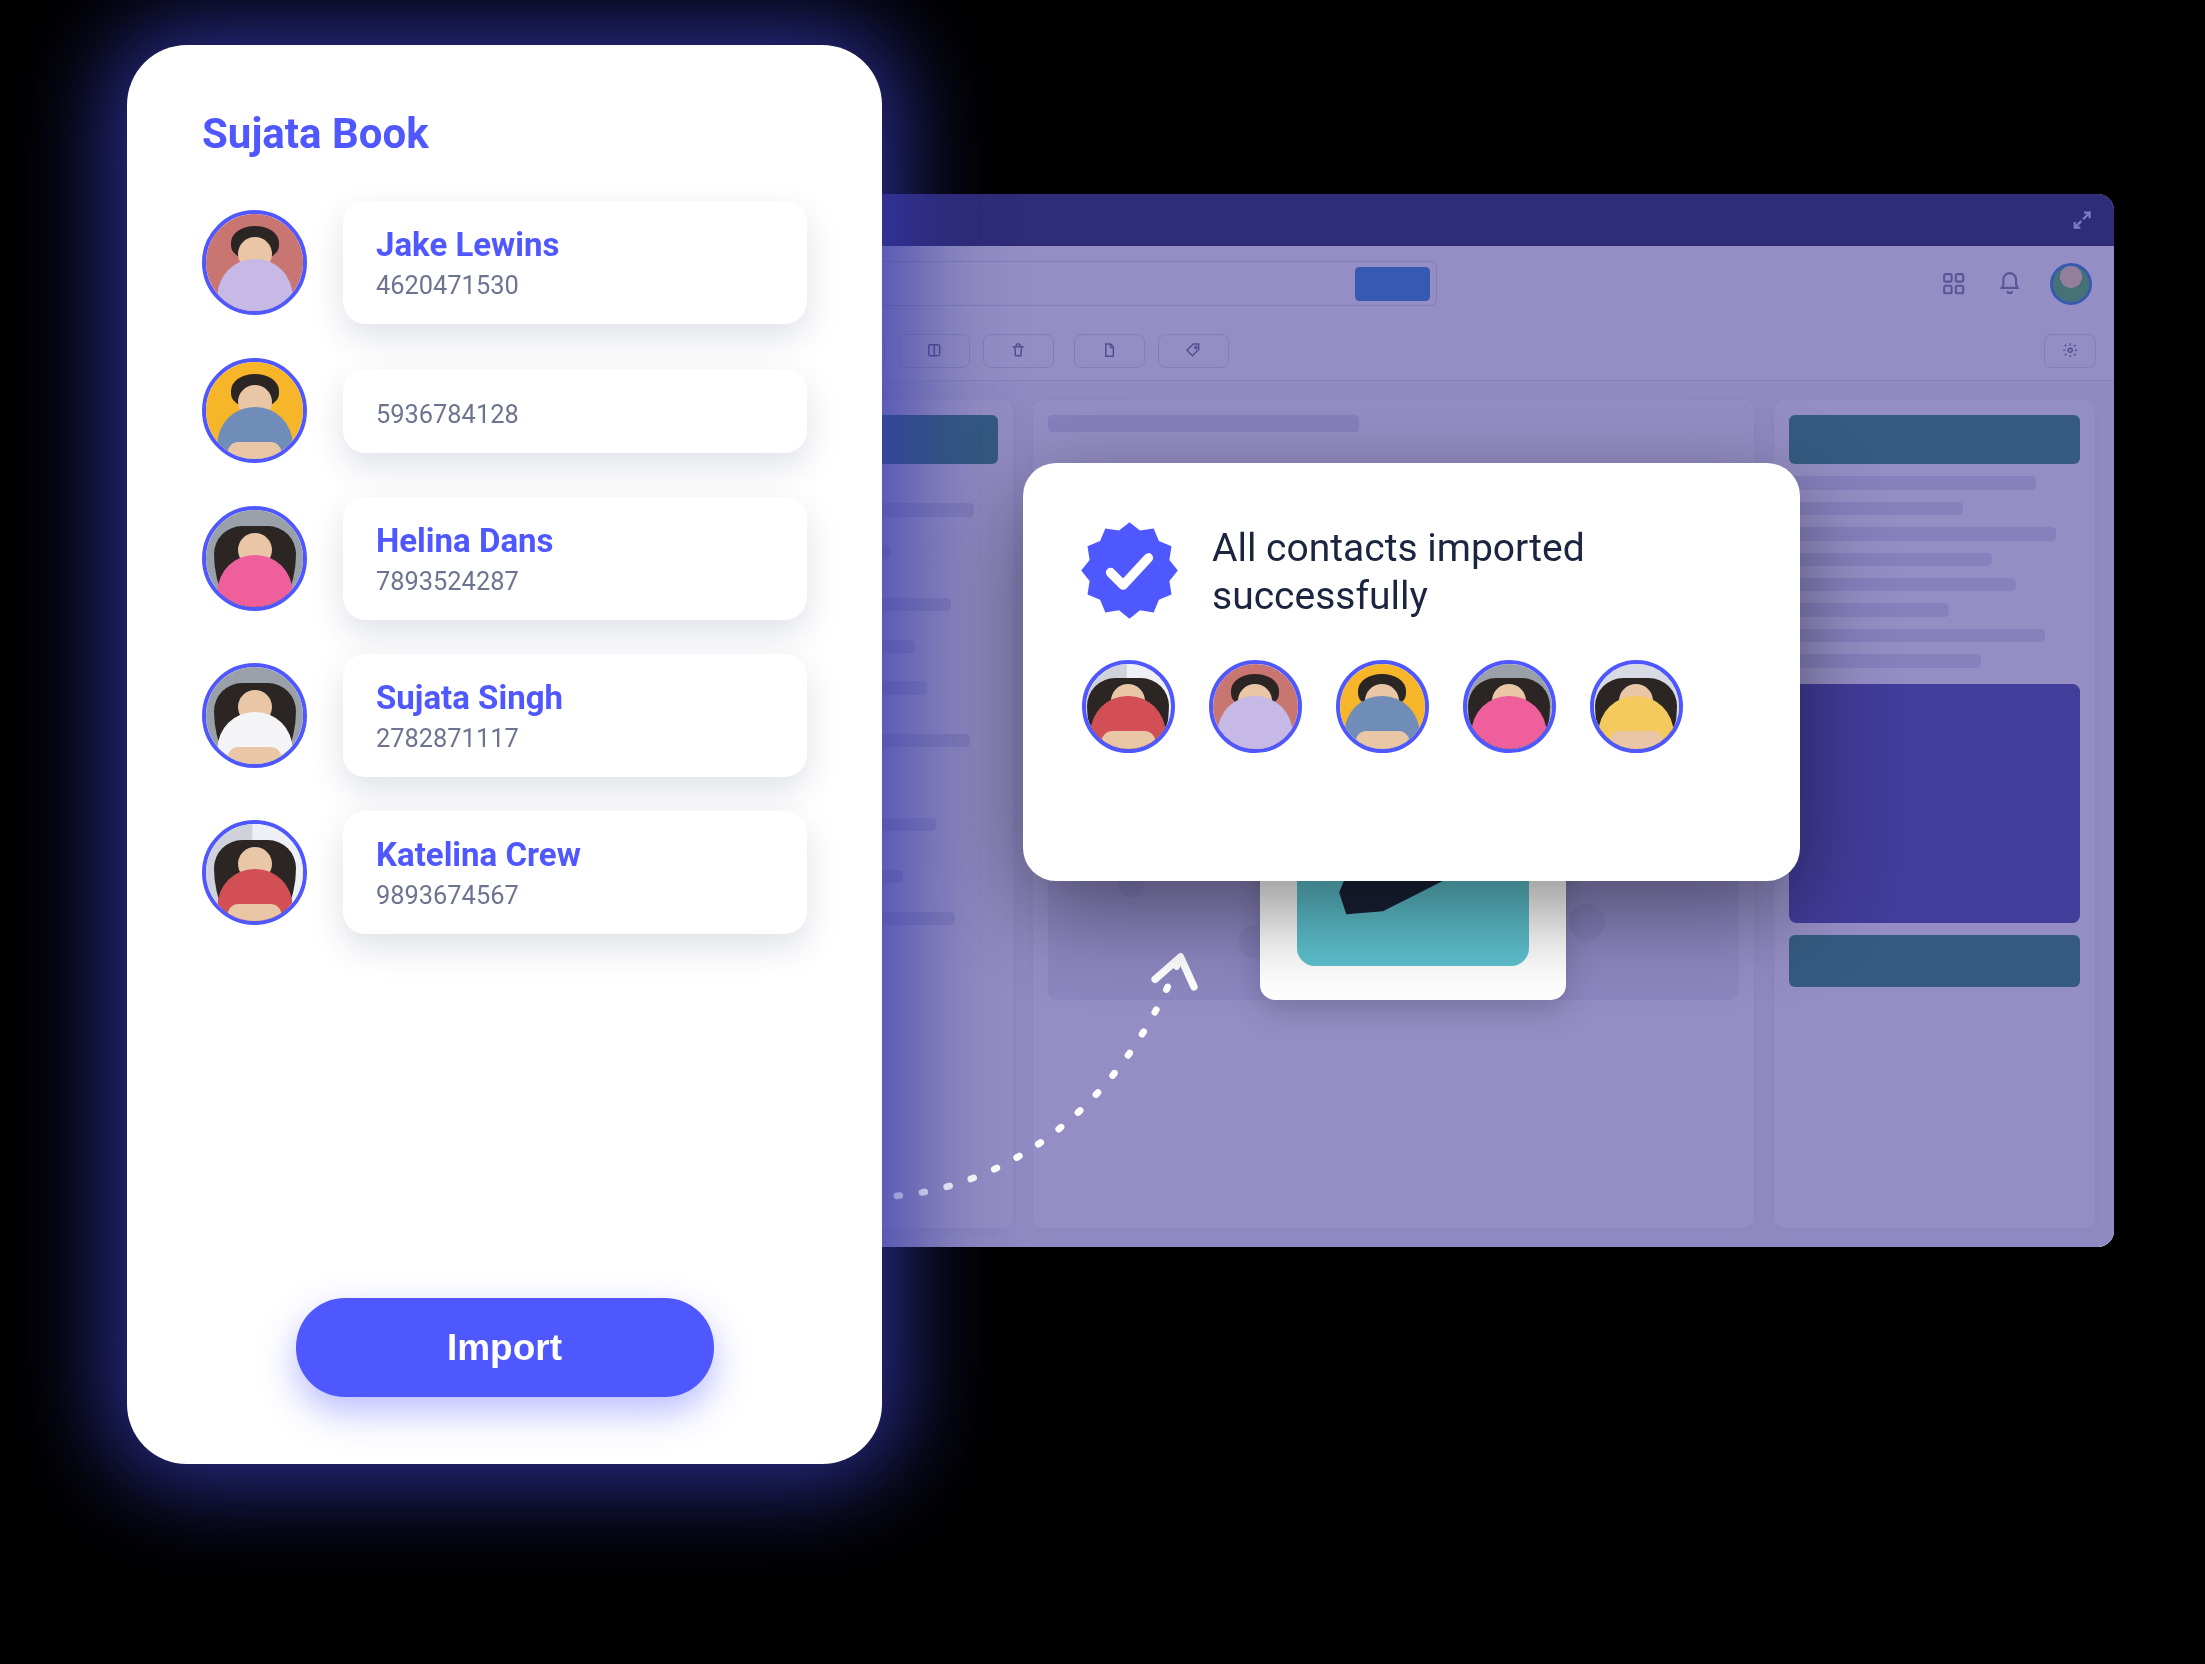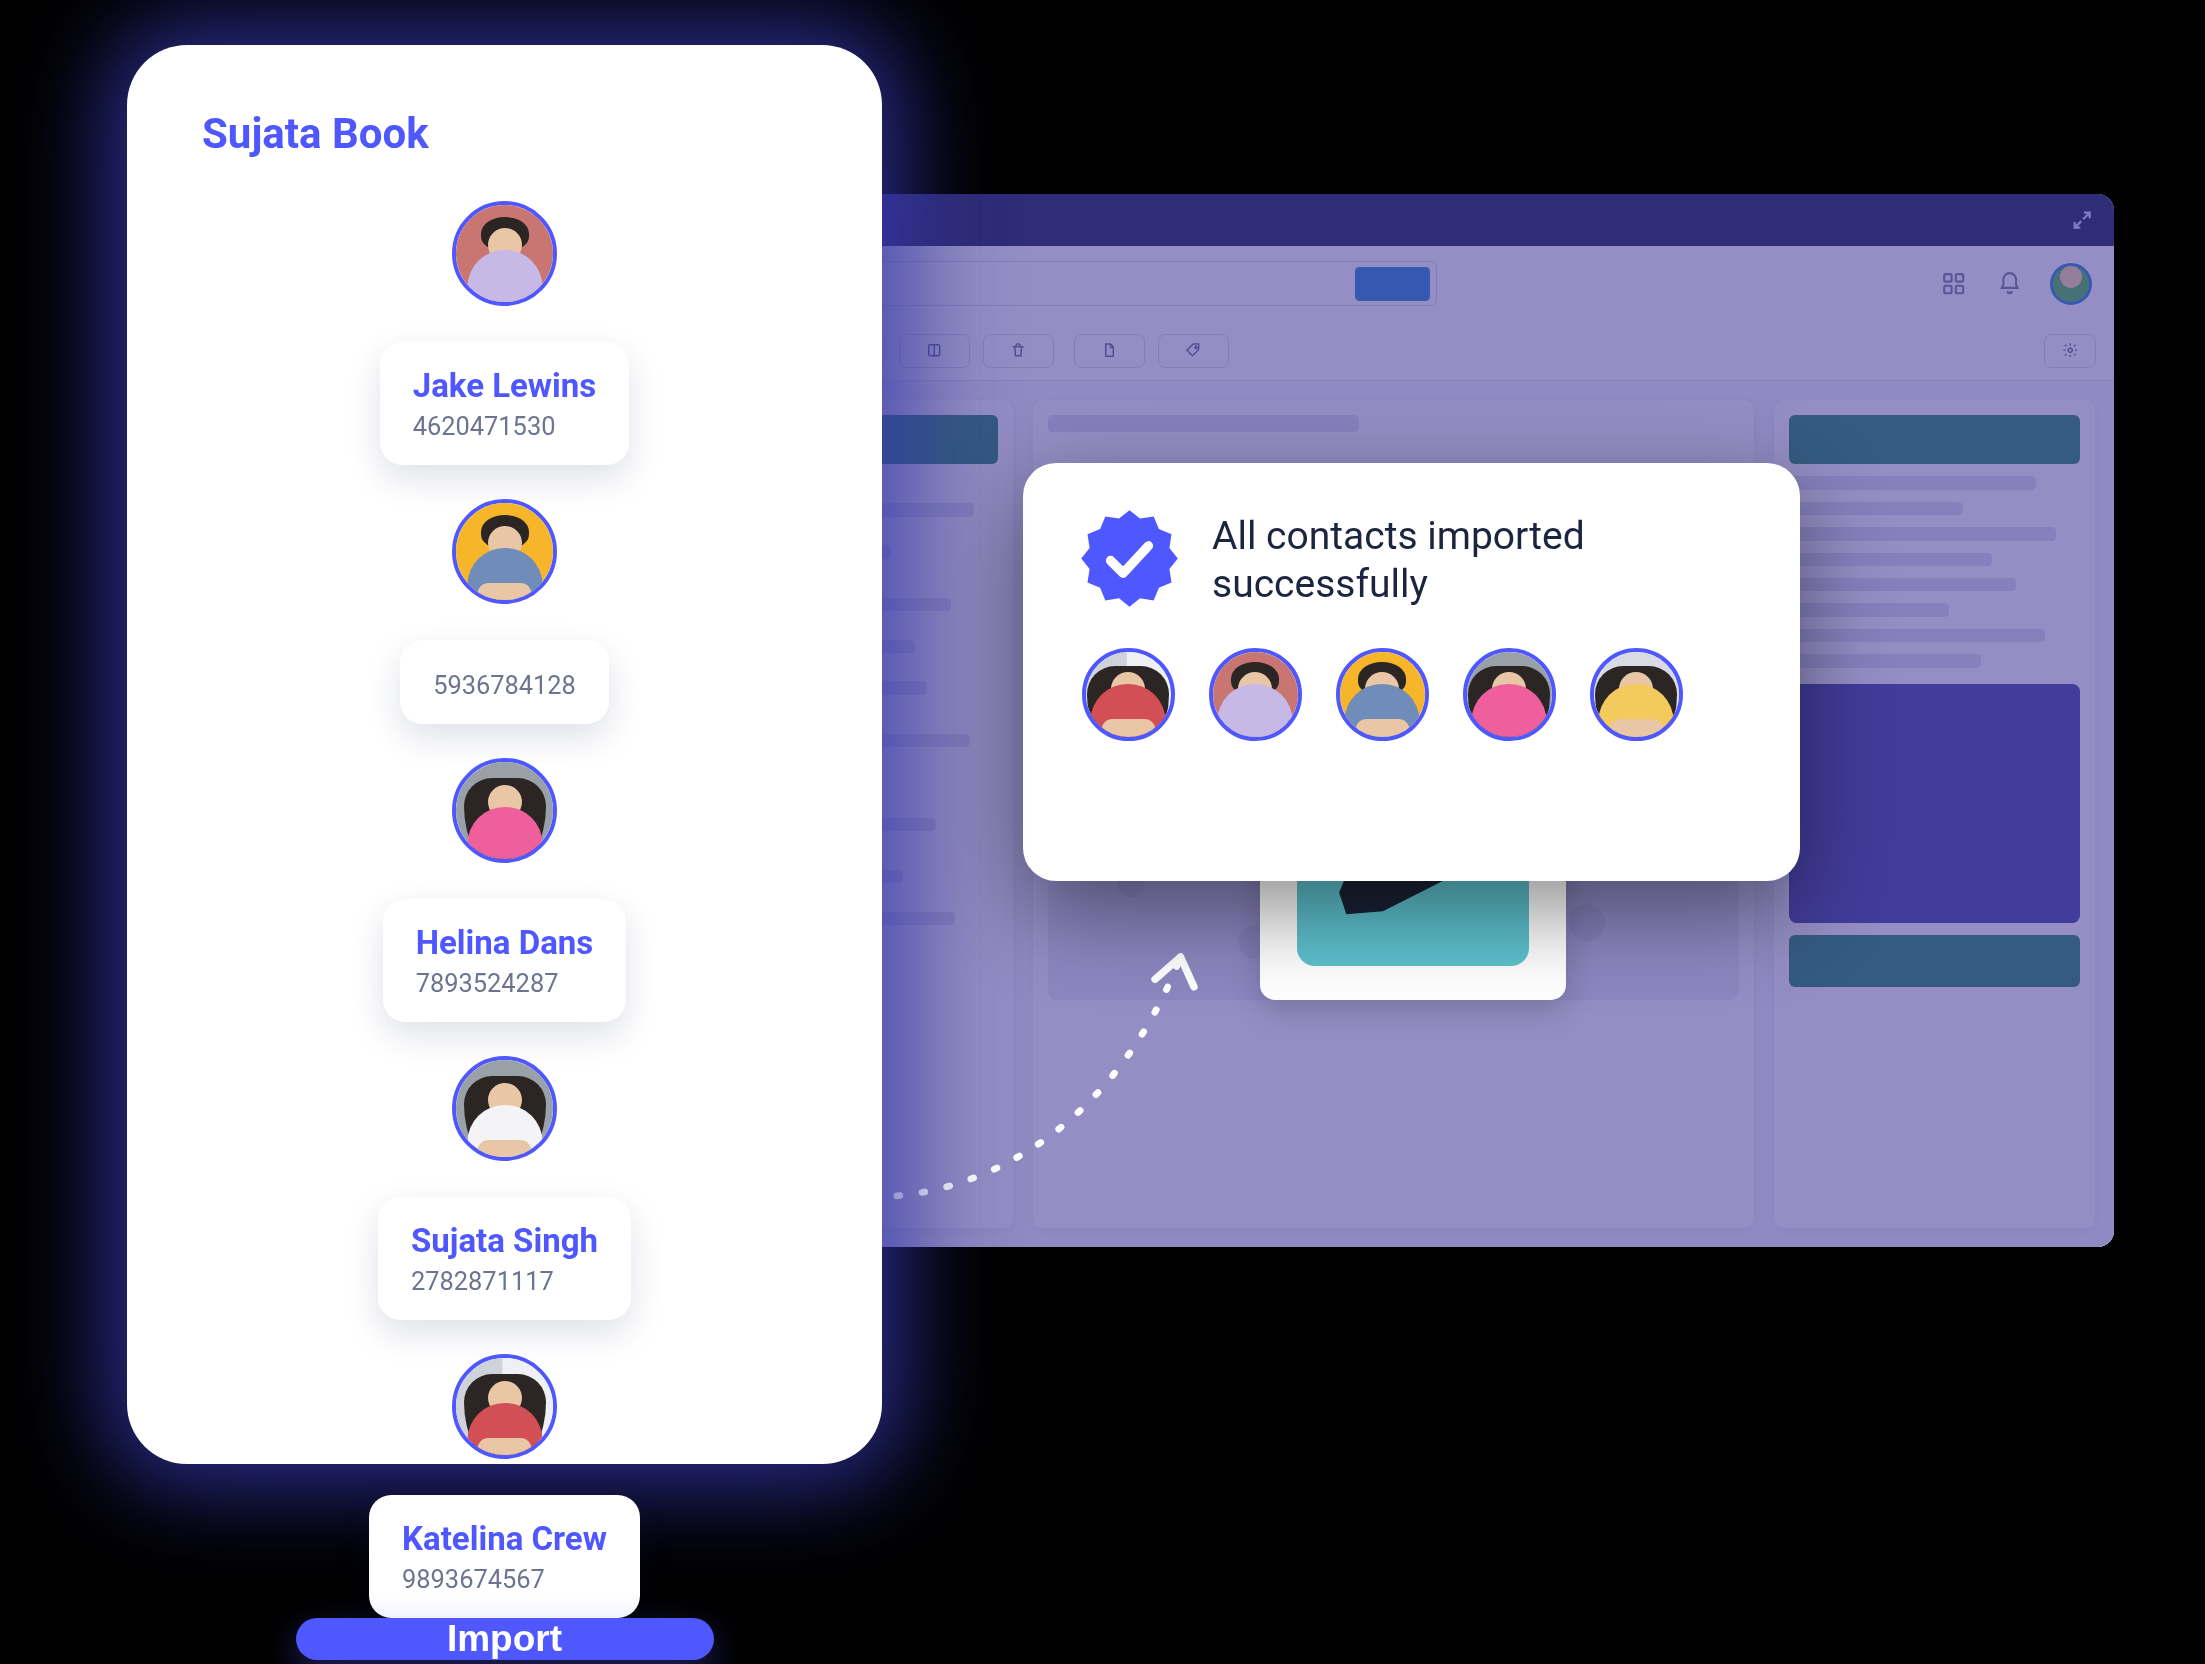--- a/index.html
+++ b/index.html
@@ -144,21 +144,21 @@
 
   
   .toast{
     position:absolute;
     left:1023px; top:463px;
     width:777px; height:418px;
     background:#fff;
     border-radius:33px;
     box-shadow: 0 30px 90px rgba(0,0,0,.45);
     z-index: 25;
-    padding: 44px 54px 45px;
+    padding: 56px 54px 45px;
   }
   .toast-head{ display:flex; align-items:flex-start; gap:30px; }
   .verify-badge{
     width:105px; height:105px; position:relative; flex-shrink:0;
     display:flex; align-items:center; justify-content:center;
   }
   .toast-title{
     font-size:39px; line-height:1.25; color:#1c2540; font-weight:400;
     padding-top:4.5px;
   }
@@ -181,21 +181,21 @@
       0 45px 120px rgba(0,0,0,.6);
     z-index: 30;
     padding: 64px 75px 67px;
     display:flex; flex-direction:column;
   }
   .phone-title{
     color:#4f57ff; font-size:42px; font-weight:700;
     margin-bottom:43px;
   }
   .contacts{ display:flex; flex-direction:column; gap:34px; }
-  .contact-row{ display:flex; align-items:center; gap:36px;flex-direction:column; }
+  .contact-row{ display:flex; align-items:center; gap:36px; }
   .avatar{
     width:105px; height:105px; border-radius:50%;
     border:4.5px solid #4f57ff;
     position:relative; overflow:hidden;
     flex-shrink:0;
   }
   .avatar .bg{ position:absolute; inset:0; }
   .avatar .head{
     position:absolute; left:50%; top:24%;
     width:34px; height:34px; background:#e8c6a6; border-radius:50%;

